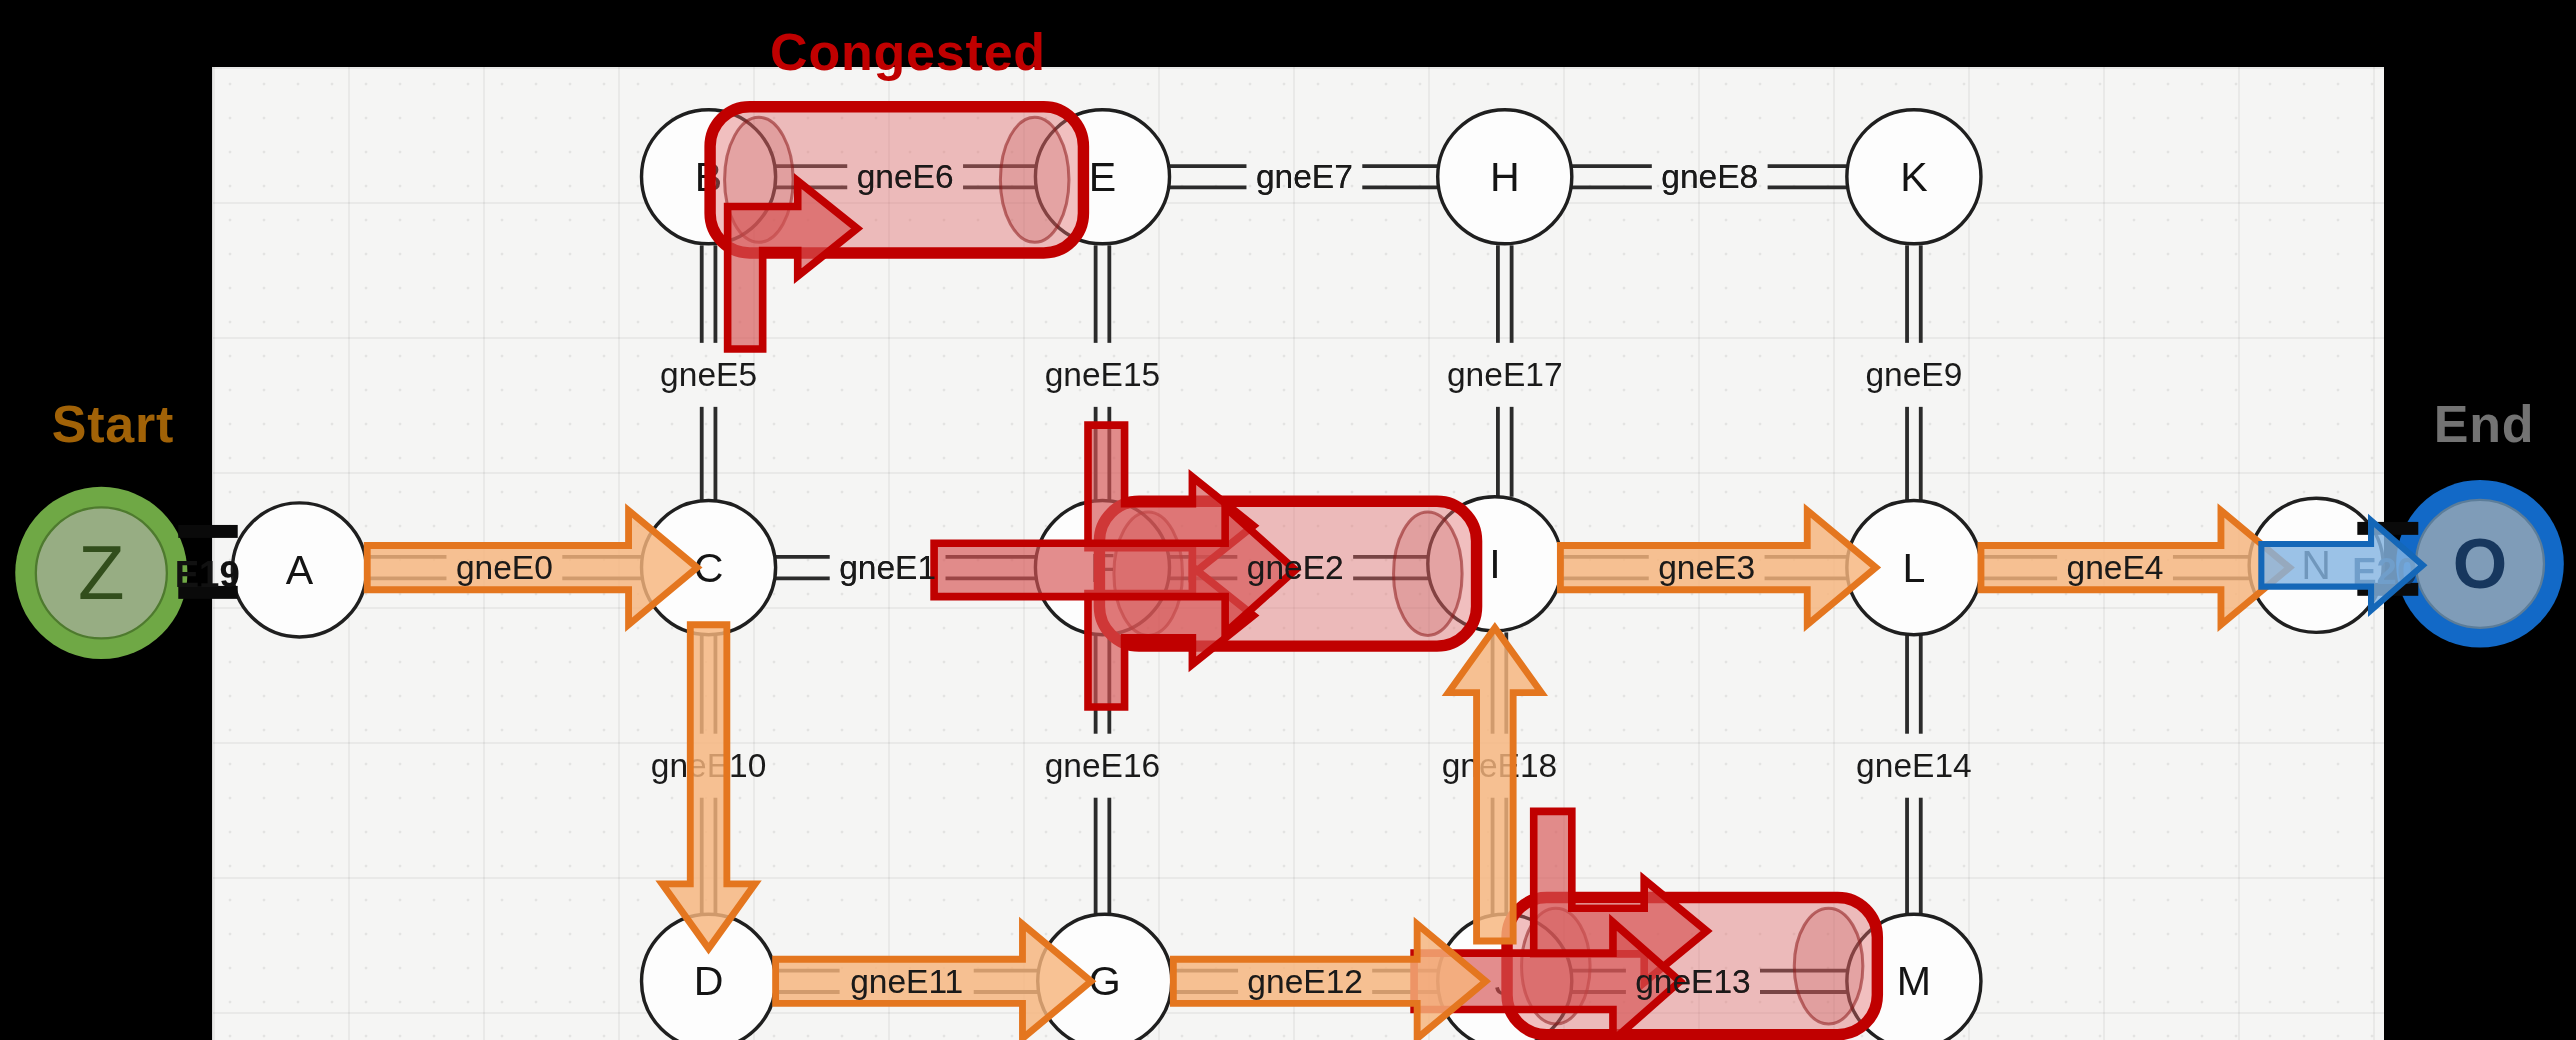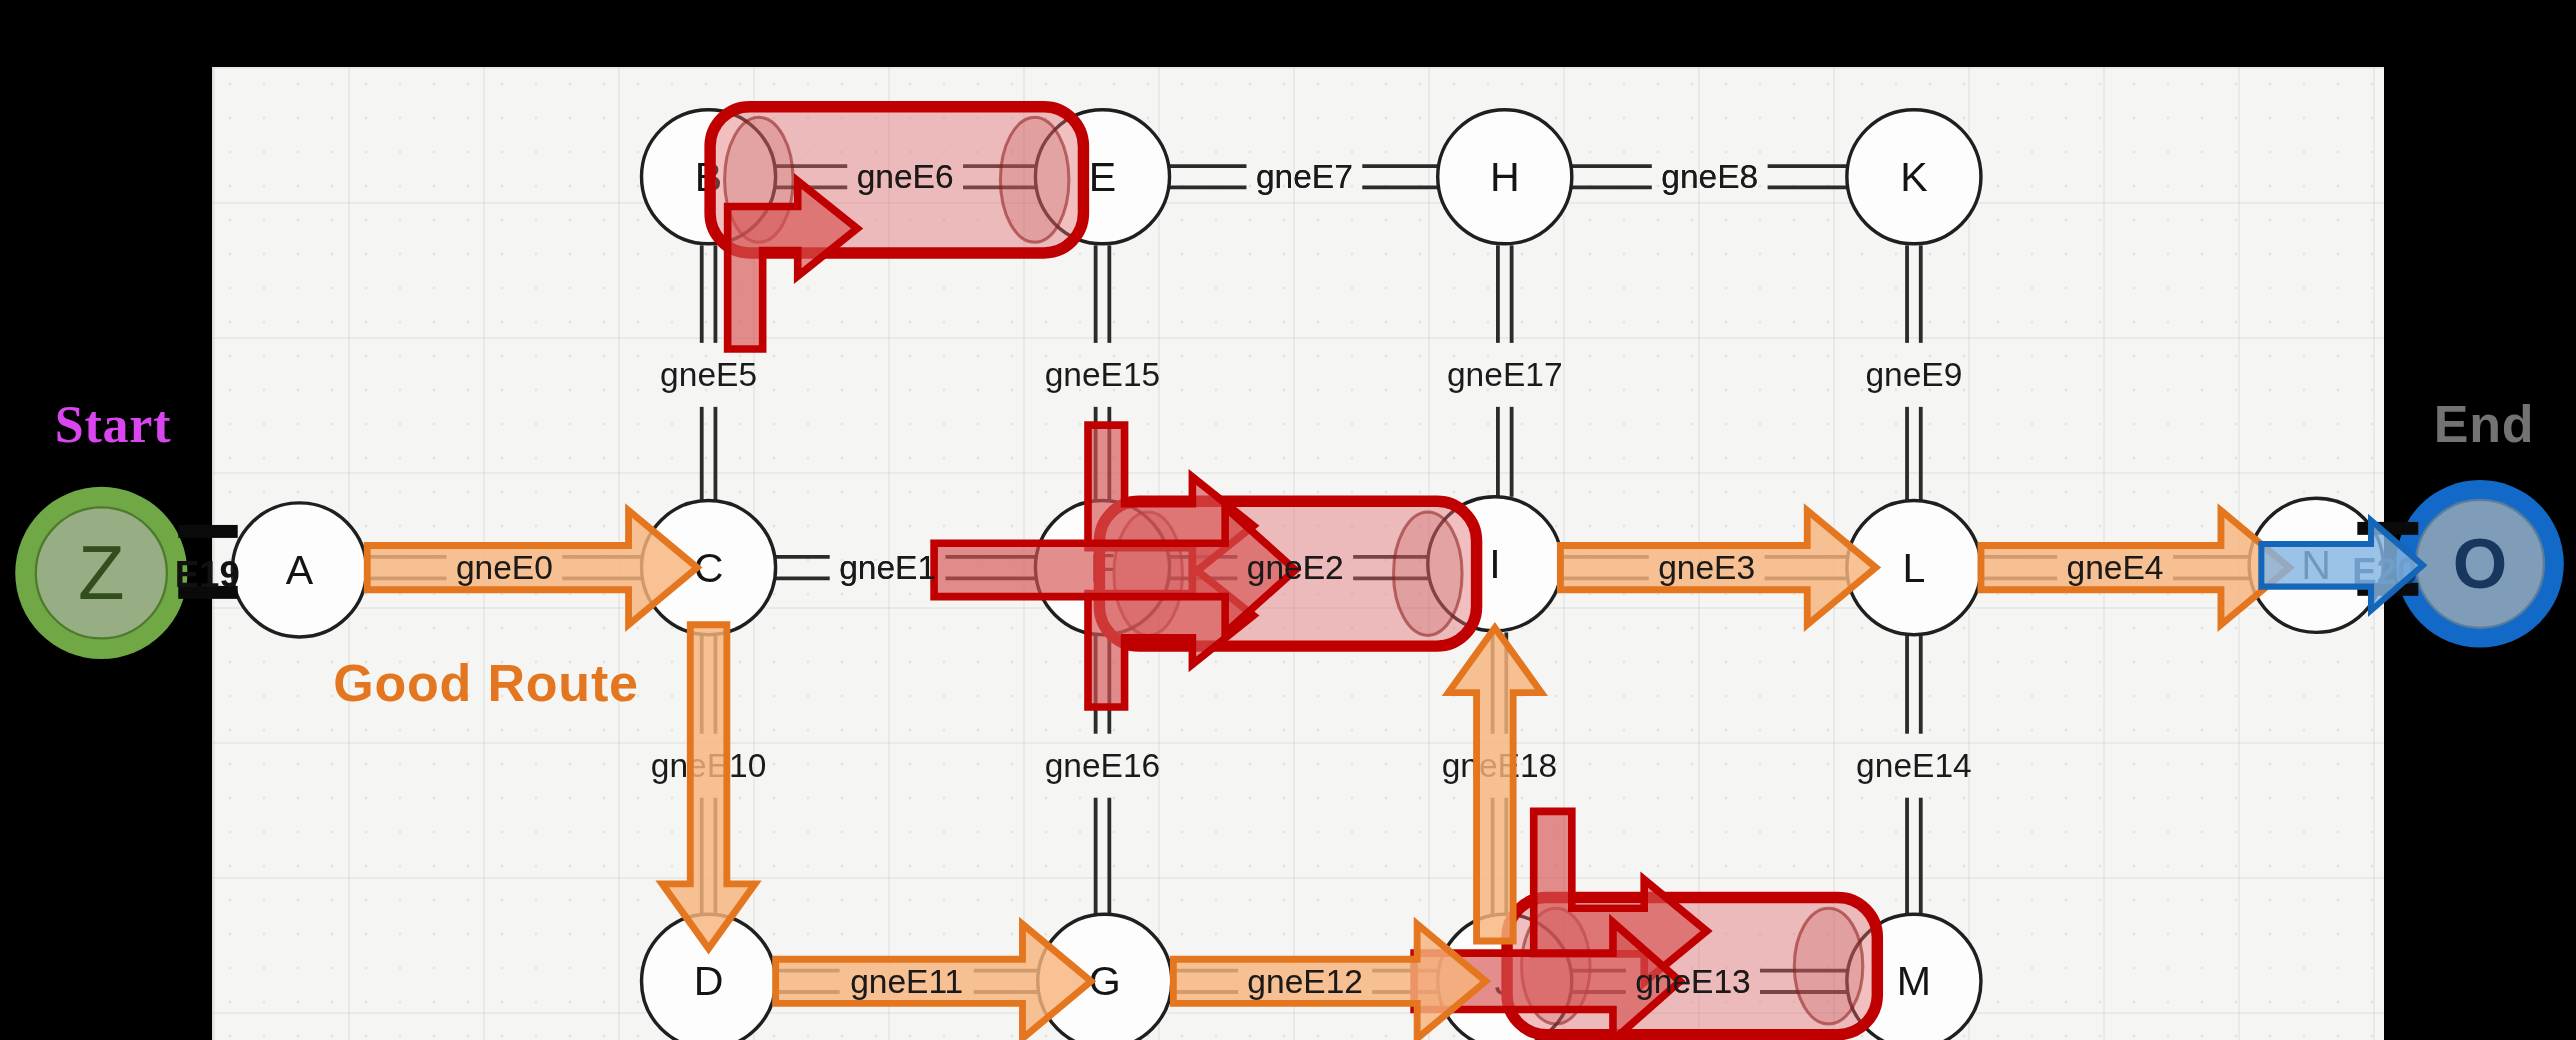--- a/index.html
+++ b/index.html
@@ -272,17 +272,17 @@
       <text x="2244" y="232" font-size="44" fill="#1a1a1a" font-family="Liberation Sans, sans-serif" font-weight="normal" text-anchor="middle" dominant-baseline="central">gneE8</text>
       <text x="662" y="745" font-size="44" fill="#1a1a1a" font-family="Liberation Sans, sans-serif" font-weight="normal" text-anchor="middle" dominant-baseline="central">gneE0</text>
       <text x="1165" y="745" font-size="44" fill="#1a1a1a" font-family="Liberation Sans, sans-serif" font-weight="normal" text-anchor="middle" dominant-baseline="central">gneE1</text>
       <text x="1700" y="745" font-size="44" fill="#1a1a1a" font-family="Liberation Sans, sans-serif" font-weight="normal" text-anchor="middle" dominant-baseline="central">gneE2</text>
       <text x="2240" y="745" font-size="44" fill="#1a1a1a" font-family="Liberation Sans, sans-serif" font-weight="normal" text-anchor="middle" dominant-baseline="central">gneE3</text>
       <text x="2776" y="745" font-size="44" fill="#1a1a1a" font-family="Liberation Sans, sans-serif" font-weight="normal" text-anchor="middle" dominant-baseline="central">gneE4</text>
       <text x="1190" y="1288" font-size="44" fill="#1a1a1a" font-family="Liberation Sans, sans-serif" font-weight="normal" text-anchor="middle" dominant-baseline="central">gneE11</text>
       <text x="1713" y="1288" font-size="44" fill="#1a1a1a" font-family="Liberation Sans, sans-serif" font-weight="normal" text-anchor="middle" dominant-baseline="central">gneE12</text>
       <text x="2222" y="1288" font-size="44" fill="#1a1a1a" font-family="Liberation Sans, sans-serif" font-weight="normal" text-anchor="middle" dominant-baseline="central">gneE13</text>
     </svg>
-  <div class="ann" style="left: 113px; top: 424px; color: #d946ef; font-family: Liberation Serif, serif;">Start</div>
+  <div class="ann" style="left: 908px; top: 52px; color: rgb(192, 0, 0);">Congested</div>
+  <div class="ann" style="left: 113px; top: 424px; color: #a16207;">Start</div>
   <div class="ann" style="left: 2484px; top: 424px; color: #737373;">End</div>
-  <div class="ann" style="left: 486px; top: 683px; color: rgb(228, 118, 31);">Good Route</div>
 </div>
 
 
 </body></html>

